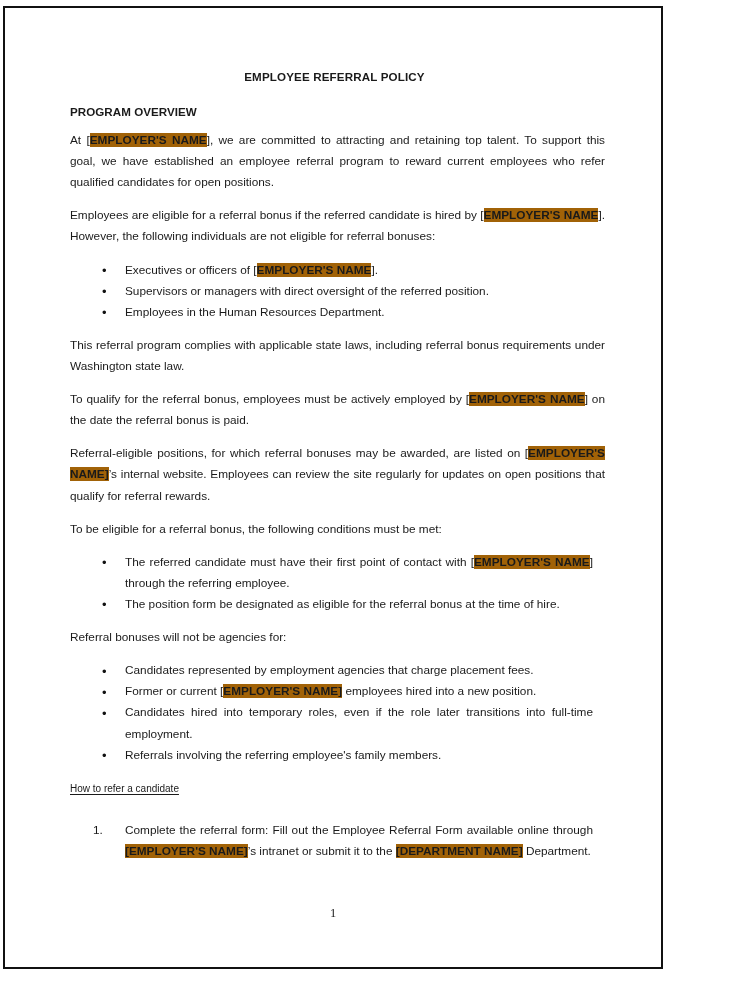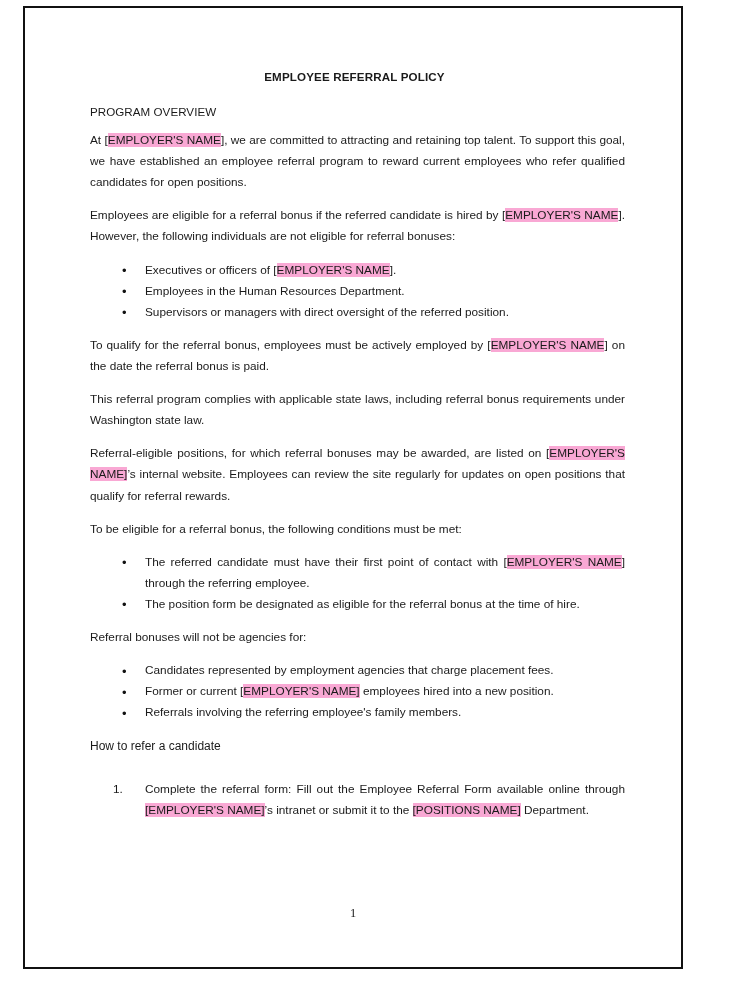--- a/index.html
+++ b/index.html
@@ -10,21 +10,21 @@
   }
   body {
     width: 750px;
     height: 982px;
     overflow: hidden;
     font-family: "Liberation Sans", sans-serif;
   }
 
   .page-frame {
     position: absolute;
-    left: 23px;
+    left: 3px;
     top: 6px;
     width: 660px;
     height: 963px;
     box-sizing: border-box;
     border: 2px solid #111111;
     background: #ffffff;
   }
 
   .page-inner {
     position: absolute;
@@ -40,30 +40,31 @@
     text-align: center;
     font-weight: bold;
     font-size: 11.6px;
     letter-spacing: 0.15px;
     color: #1a1a1a;
     margin: 0 0 22px 0;
     padding-right: 8px;
   }
 
   .section-heading {
-    font-weight: normal;
+    font-weight: bold;
     font-size: 11.6px;
     color: #1a1a1a;
     letter-spacing: 0.05px;
     margin: 0 0 12px 0;
   }
 
   .sub-heading {
-    font-size: 12px;
+    font-size: 10px;
     color: #1a1a1a;
+    text-decoration: underline;
     text-underline-offset: 2px;
     margin: 0 0 13px 0;
     display: inline-block;
   }
 
   .sub-heading-wrap { margin: 0 0 13px 0; }
 
   p.body-text {
     font-size: 11.8px;
     line-height: 1.79;
@@ -78,21 +79,21 @@
     padding: 0 0 0 0;
     list-style: none;
   }
 
   ul.bullets li, ol.numbers li {
     font-size: 11.8px;
     line-height: 1.79;
     color: #1a1a1a;
     position: relative;
     padding-left: 55px;
-    margin: 0 0 0 0;
+    margin: 0 12px 0 0;
     text-align: justify;
     padding-right: 2px;
   }
 
   ul.bullets li::before {
     content: "\2022";
     position: absolute;
     left: 32px;
     top: -0.5px;
     font-size: 13px;
@@ -109,22 +110,23 @@
   ol.numbers li::before {
     content: counter(numitem) ".";
     position: absolute;
     left: 23px;
     top: 0;
     font-size: 11.8px;
     color: #1a1a1a;
   }
 
   .hl {
-    background-color: #f9a8d4;
+    background-color: #a16207;
     color: #1a1a1a;
+    font-weight: bold;
   }
 
   .page-number {
     position: absolute;
     bottom: 46px;
     left: 0;
     right: 0;
     text-align: center;
     font-family: "Liberation Serif", serif;
     font-size: 12.5px;
@@ -140,51 +142,52 @@
     <div class="doc-title">EMPLOYEE REFERRAL POLICY</div>
 
     <div class="section-heading">PROGRAM OVERVIEW</div>
 
     <p class="body-text"><span>At [</span><span class="hl">EMPLOYER'S NAME</span><span>], we are committed to attracting and retaining top talent. To support this goal, we have established an employee referral program to reward current employees who refer qualified candidates for open positions.</span></p>
 
     <p class="body-text"><span>Employees are eligible for a referral bonus if the referred candidate is hired by [</span><span class="hl">EMPLOYER'S NAME</span><span>]. However, the following individuals are not eligible for referral bonuses:</span></p>
 
     <ul class="bullets">
       <li><span>Executives or officers of [</span><span class="hl">EMPLOYER'S NAME</span><span>].</span></li>
+      <li><span>Supervisors or managers with direct oversight of the referred position.</span></li>
       <li><span>Employees in the Human Resources Department.</span></li>
-      <li><span>Supervisors or managers with direct oversight of the referred position.</span></li>
     </ul>
 
+    <p class="body-text"><span>This referral program complies with applicable state laws, including referral bonus requirements under Washington state law.</span></p>
+
     <p class="body-text"><span>To qualify for the referral bonus, employees must be actively employed by [</span><span class="hl">EMPLOYER'S NAME</span><span>] on the date the referral bonus is paid.</span></p>
-
-    <p class="body-text"><span>This referral program complies with applicable state laws, including referral bonus requirements under Washington state law.</span></p>
 
 
     <p class="body-text"><span>Referral-eligible positions, for which referral bonuses may be awarded, are listed on [</span><span class="hl">EMPLOYER'S NAME]</span><span>’s internal website. Employees can review the site regularly for updates on open positions that qualify for referral rewards.</span></p>
 
     <p class="body-text"><span>To be eligible for a referral bonus, the following conditions must be met:</span></p>
 
     <ul class="bullets">
       <li><span>The referred candidate must have their first point of contact with [</span><span class="hl">EMPLOYER'S NAME</span><span>] through the referring employee.</span></li>
       <li><span>The position form be designated as eligible for the referral bonus at the time of hire.</span></li>
     </ul>
 
     <p class="body-text"><span>Referral bonuses will not be agencies for:</span></p>
 
     <ul class="bullets">
       <li><span>Candidates represented by employment agencies that charge placement fees.</span></li>
       <li><span>Former or current [</span><span class="hl">EMPLOYER'S NAME]</span><span> employees hired into a new position.</span></li>
+      <li><span>Candidates hired into temporary roles, even if the role later transitions into full-time employment.</span></li>
       <li><span>Referrals involving the referring employee's family members.</span></li>
     </ul>
 
 
     <div class="sub-heading-wrap">
       <span class="sub-heading">How to refer a candidate</span>
     </div>
 
     <ol class="numbers">
-      <li><span>Complete the referral form: Fill out the Employee Referral Form available online through </span><span class="hl">[EMPLOYER'S NAME]</span><span>’s intranet or submit it to the </span><span class="hl">[POSITIONS NAME]</span><span> Department.</span></li>
+      <li><span>Complete the referral form: Fill out the Employee Referral Form available online through </span><span class="hl">[EMPLOYER'S NAME]</span><span>’s intranet or submit it to the </span><span class="hl">[DEPARTMENT NAME]</span><span> Department.</span></li>
     </ol>
 
   </div>
 
   <div class="page-number">1</div>
 </div>
 
 </body></html>

